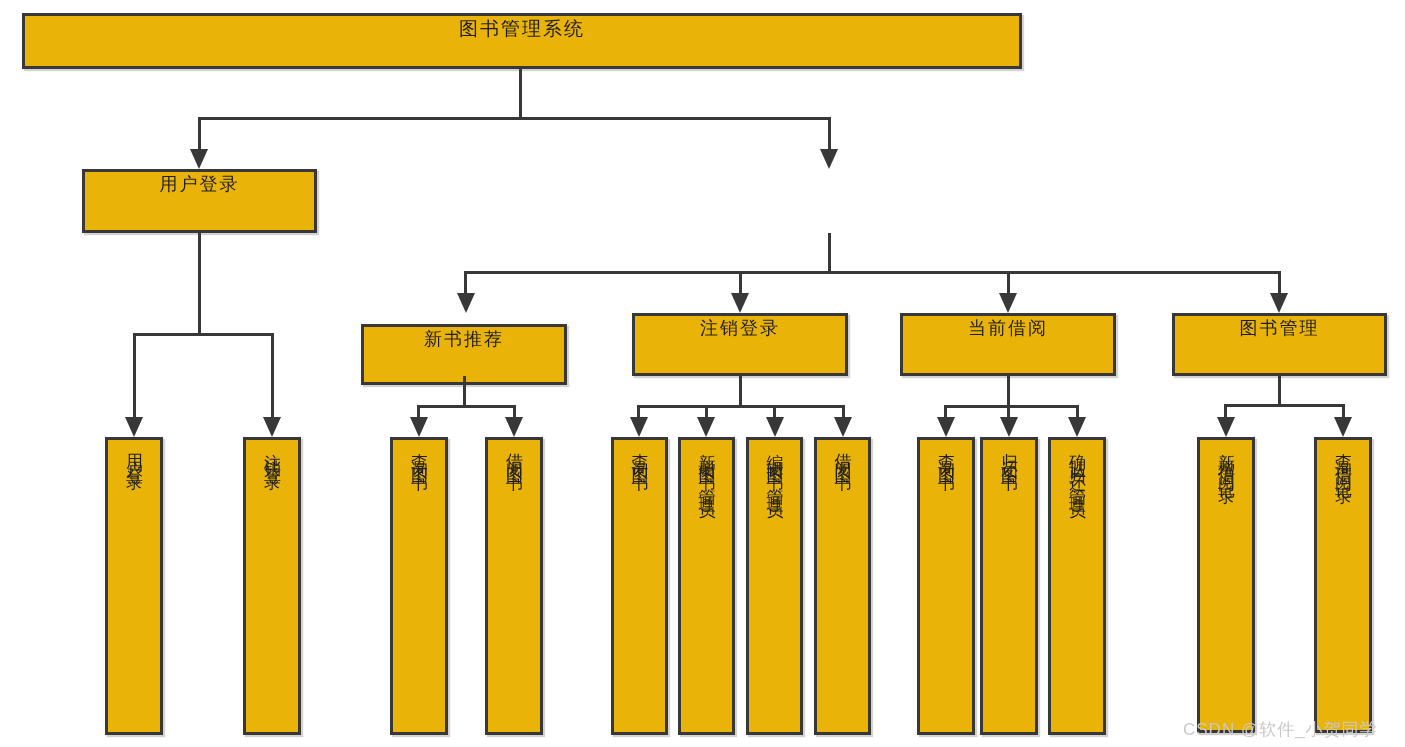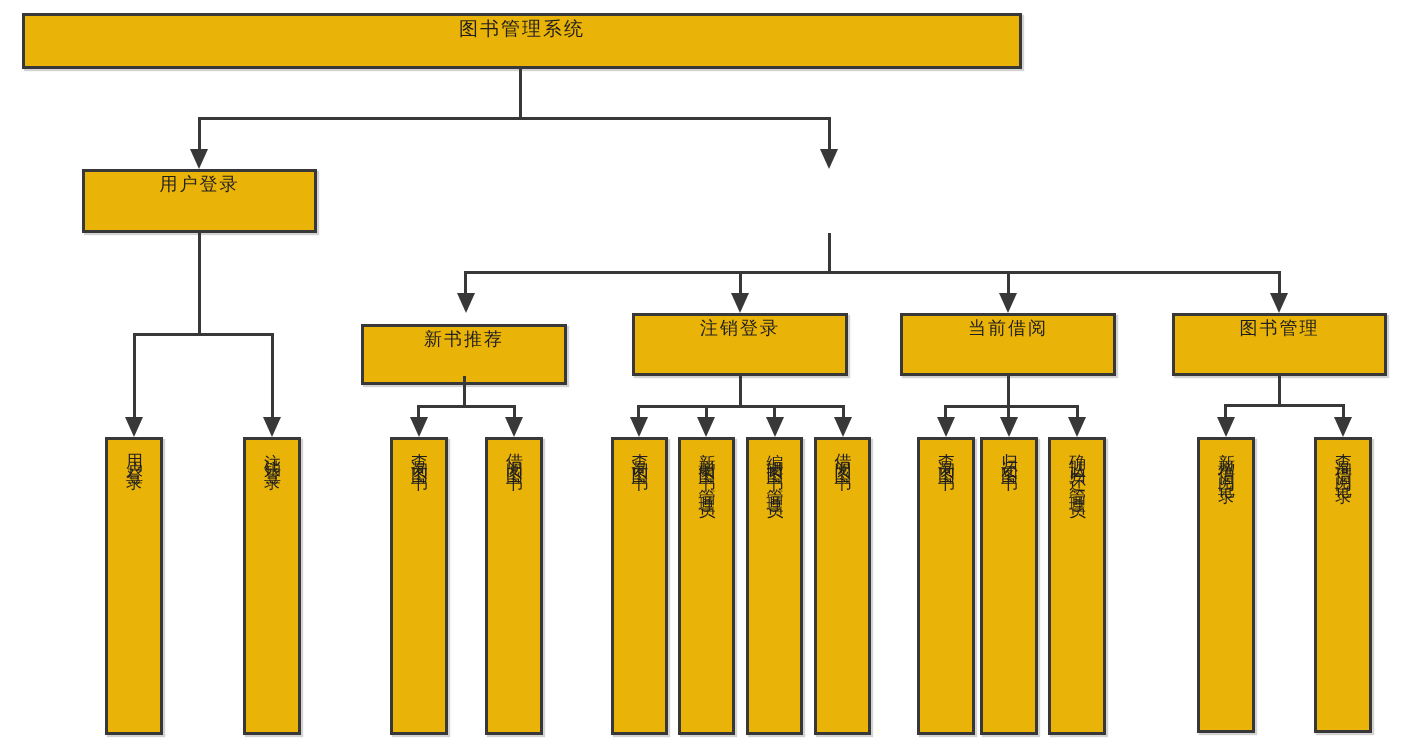--- a/index.html
+++ b/index.html
@@ -153,14 +153,15 @@
     <span class="vlabel">确认归还（管理员）</span>
   </div>
 
   <div class="box" style="left:1197px;top:437px;width:58px;height:296px;">
     <span class="vlabel">新增借阅记录</span>
   </div>
   <div class="box" style="left:1314px;top:437px;width:58px;height:296px;">
     <span class="vlabel">查询借阅记录</span>
   </div>
 
+  <div class="watermark">CSDN @软件_小贺同学</div>
 
 </div>
 
 </body></html>

